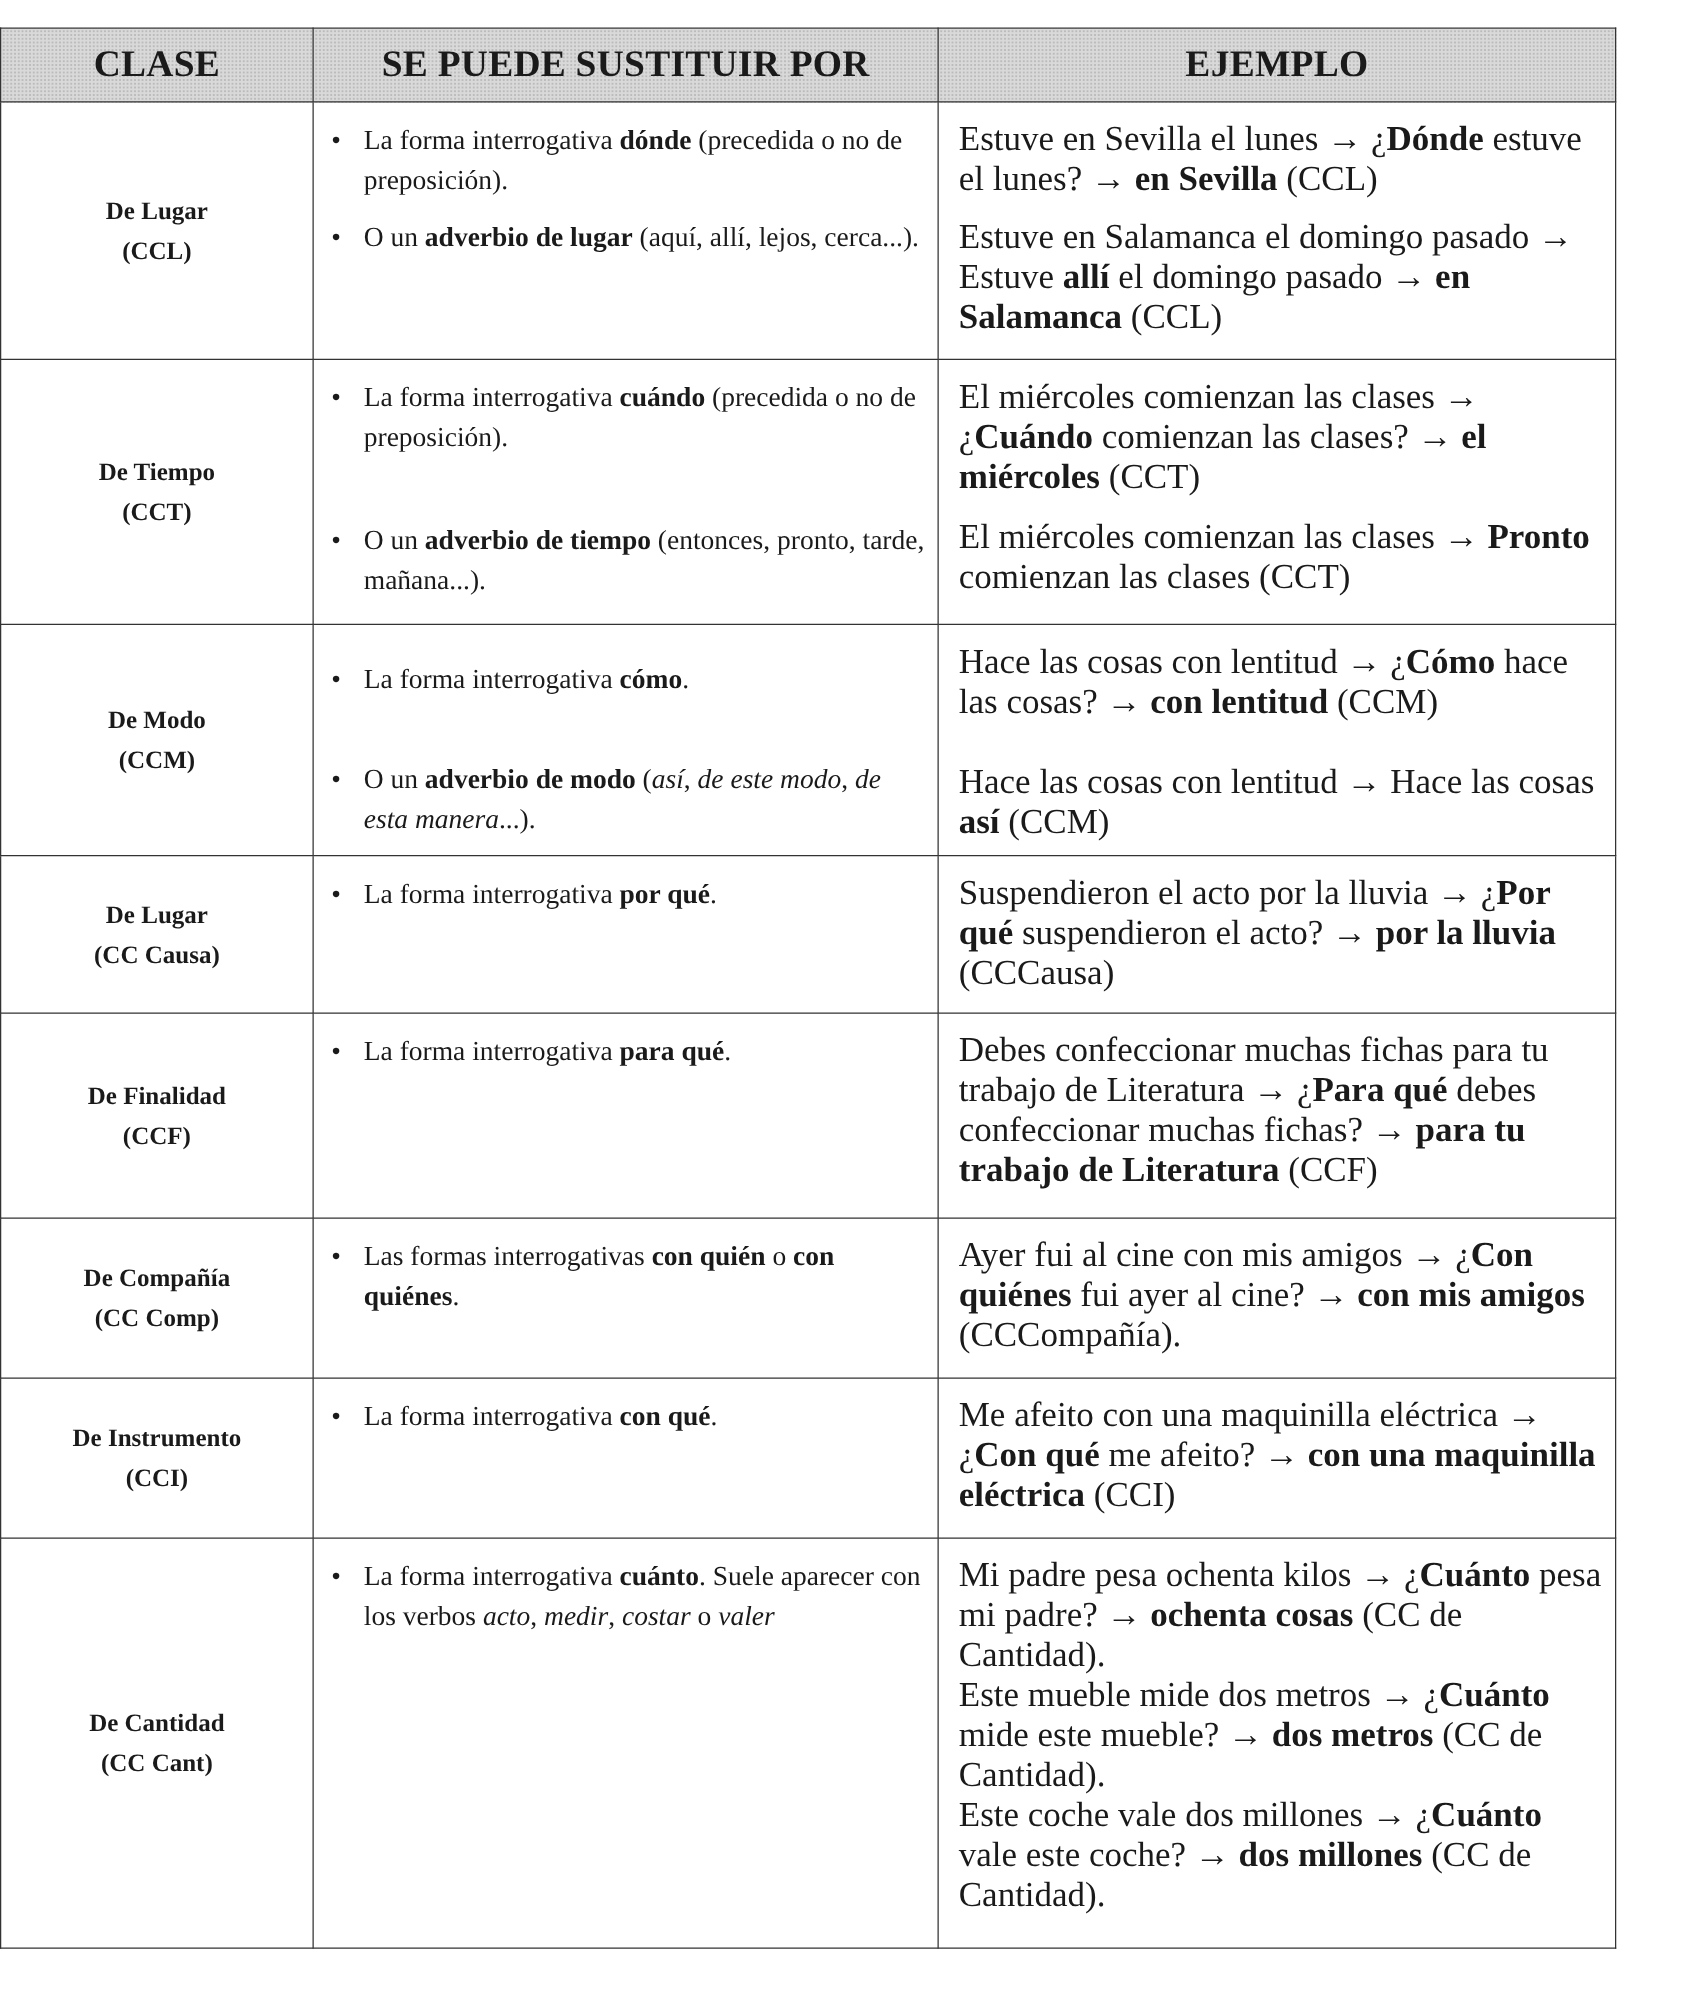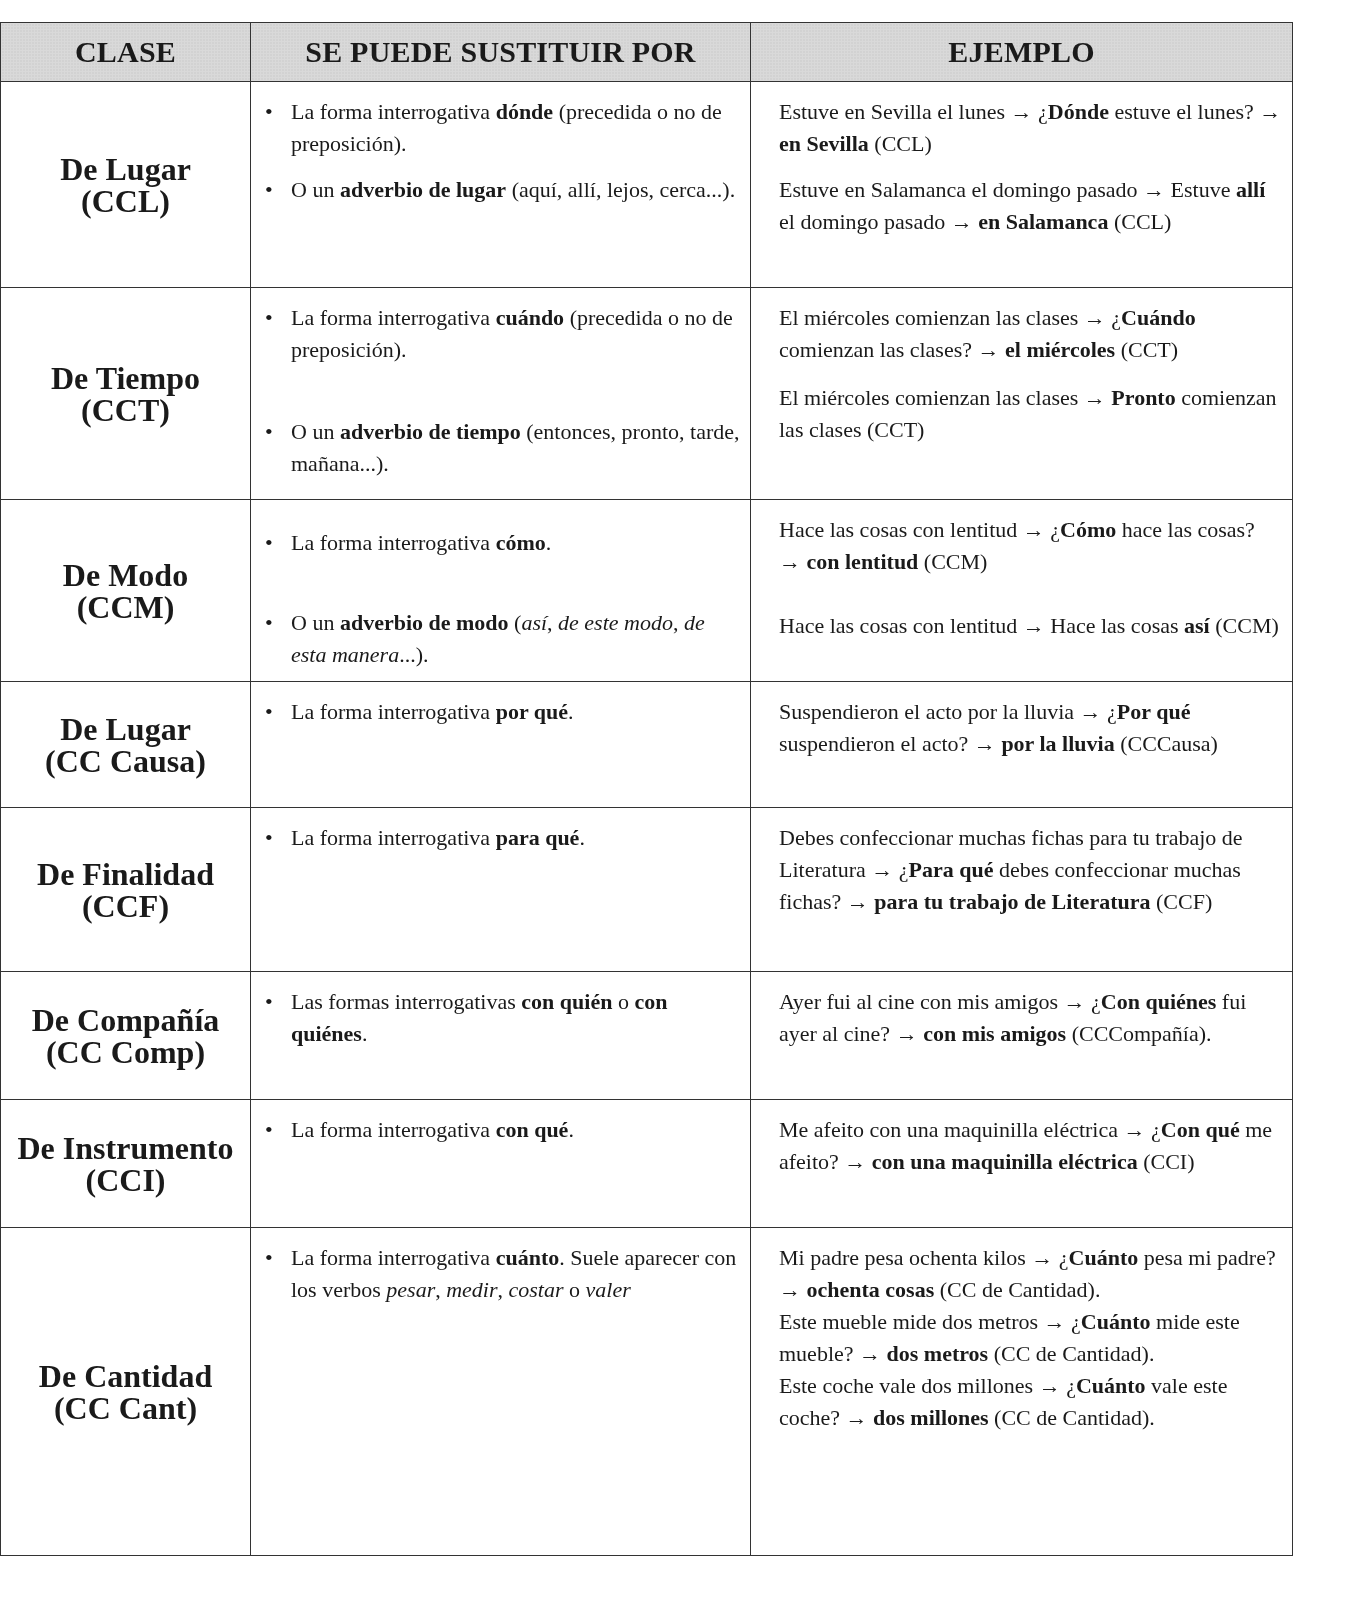--- a/index.html
+++ b/index.html
@@ -5,23 +5,23 @@
   html, body { margin: 0; padding: 0; background: #ffffff; }
   body { width: 1359px; height: 1600px; position: relative; overflow: hidden;
          font-family: "Liberation Serif", "DejaVu Serif", serif; color: #1a1a1a; }
   table.cc { position: absolute; left: 0; top: 22px; width: 1292px;
              border-collapse: collapse; table-layout: fixed; }
   table.cc td, table.cc th { border: 1.5px solid #333; vertical-align: top; }
   th { height: 56px; font-size: 30px; font-weight: bold; text-align: center; vertical-align: middle !important;
        background-color: #d9d9d9;
        background-image: radial-gradient(#bbb 0.6px, transparent 0.7px);
        background-size: 3px 3px; letter-spacing: 0.2px; }
-  td.clase { text-align: center; vertical-align: middle !important; font-weight: bold; font-size: 32px; line-height: 32px; padding: 4px 6px; }
+  td.clase { text-align: center; vertical-align: middle !important; font-weight: bold; font-size: 20px; line-height: 32px; padding: 4px 6px; }
   td.sust { padding: 14px 10px 10px 14px; font-size: 22px; line-height: 32px; }
-  td.ej { padding: 14px 10px 10px 28px; font-size: 22px; line-height: 32px; }
+  td.ej { padding: 14px 10px 10px 16px; font-size: 28px; line-height: 32px; }
   .bul { position: relative; padding-left: 26px; }
   .bul::before { content: "\2022"; position: absolute; left: 0; top: 0; }
   b { font-weight: bold; }
 </style>
 </head>
 <body>
 
 <table class="cc">
   <colgroup>
       <col style="width:250px">
@@ -125,21 +125,21 @@
         <td class="ej">
           <div style="margin-top: 0px;"><span>Me afeito con una maquinilla eléctrica → ¿</span><b>Con qué</b><span> me afeito? → </span><b>con una maquinilla eléctrica</b><span> (CCI)</span></div>
         </td>
       </tr>
       <tr style="height: 328px;">
         <td class="clase">
           <div>De Cantidad</div>
           <div>(CC Cant)</div>
         </td>
         <td class="sust">
-          <div class="bul" style="margin-top: 0px;"><span>La forma interrogativa </span><b>cuánto</b><span>. Suele aparecer con los verbos </span><i>pesar</i><span>, </span><i>medir</i><span>, </span><i>costar</i><span> o </span><i>valer</i></div>
+          <div class="bul" style="margin-top: 0px;"><span>La forma interrogativa </span><b>cuánto</b><span>. Suele aparecer con los verbos </span><i>acto</i><span>, </span><i>medir</i><span>, </span><i>costar</i><span> o </span><i>valer</i></div>
         </td>
         <td class="ej">
           <div style="margin-top: 0px;"><span>Mi padre pesa ochenta kilos → ¿</span><b>Cuánto</b><span> pesa mi padre? → </span><b>ochenta cosas</b><span> (CC de Cantidad).</span></div>
           <div style="margin-top: 0px;"><span>Este mueble mide dos metros → ¿</span><b>Cuánto</b><span> mide este mueble? → </span><b>dos metros</b><span> (CC de Cantidad).</span></div>
           <div style="margin-top: 0px;"><span>Este coche vale dos millones → ¿</span><b>Cuánto</b><span> vale este coche? → </span><b>dos millones</b><span> (CC de Cantidad).</span></div>
         </td>
       </tr>
     </tbody>
 </table>
 

